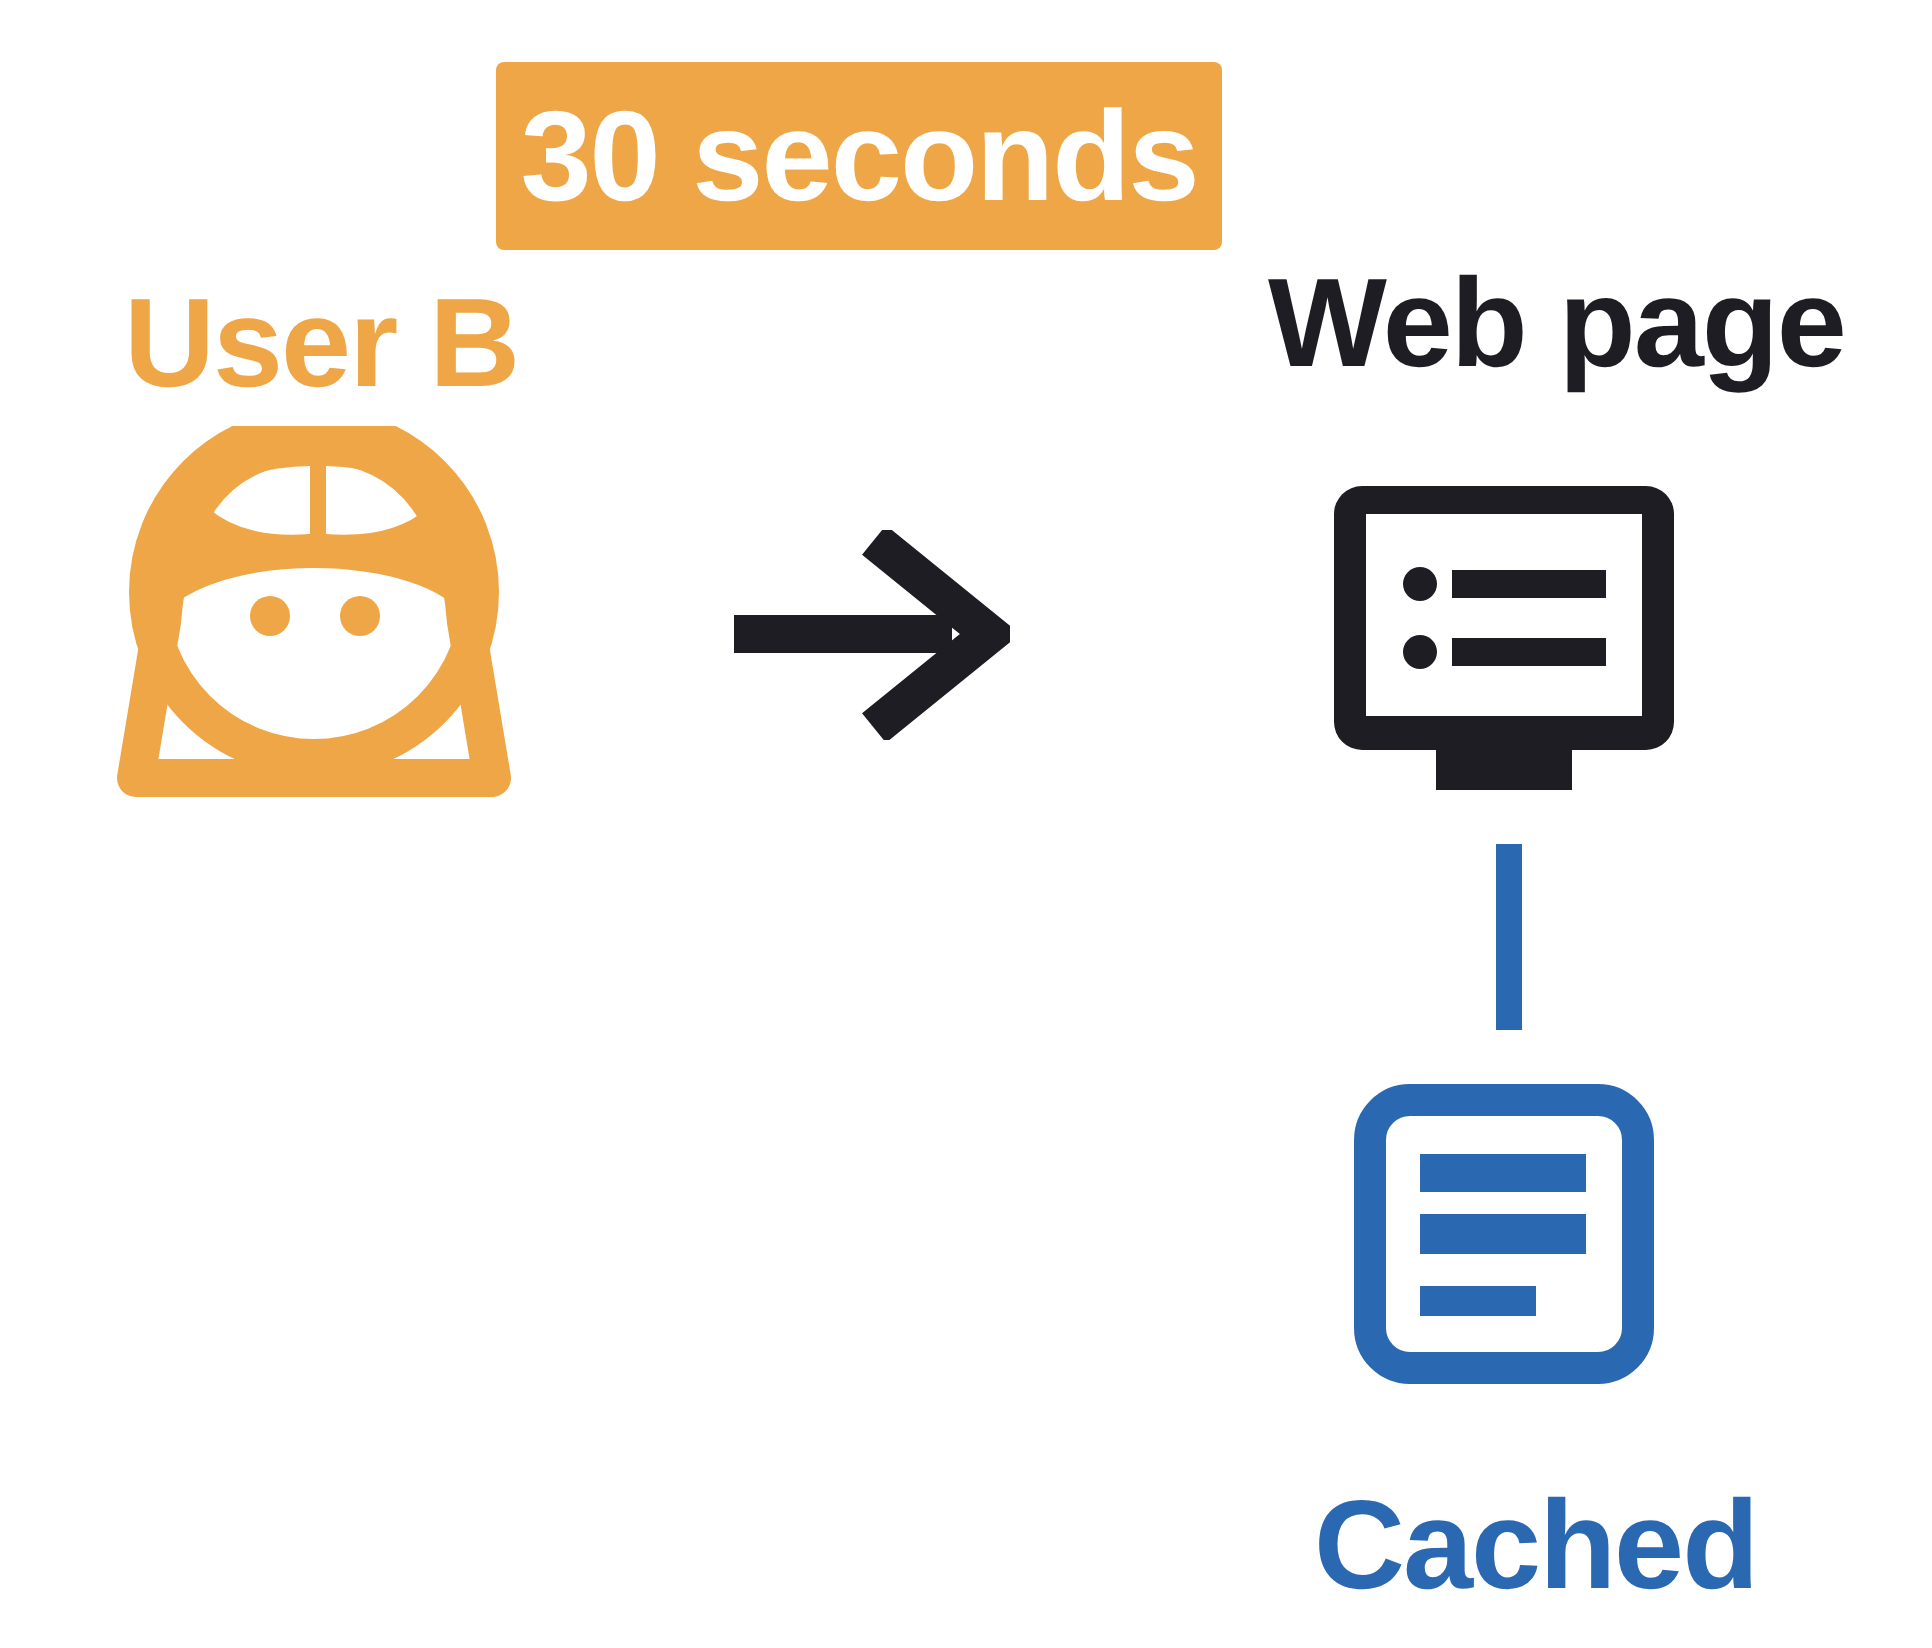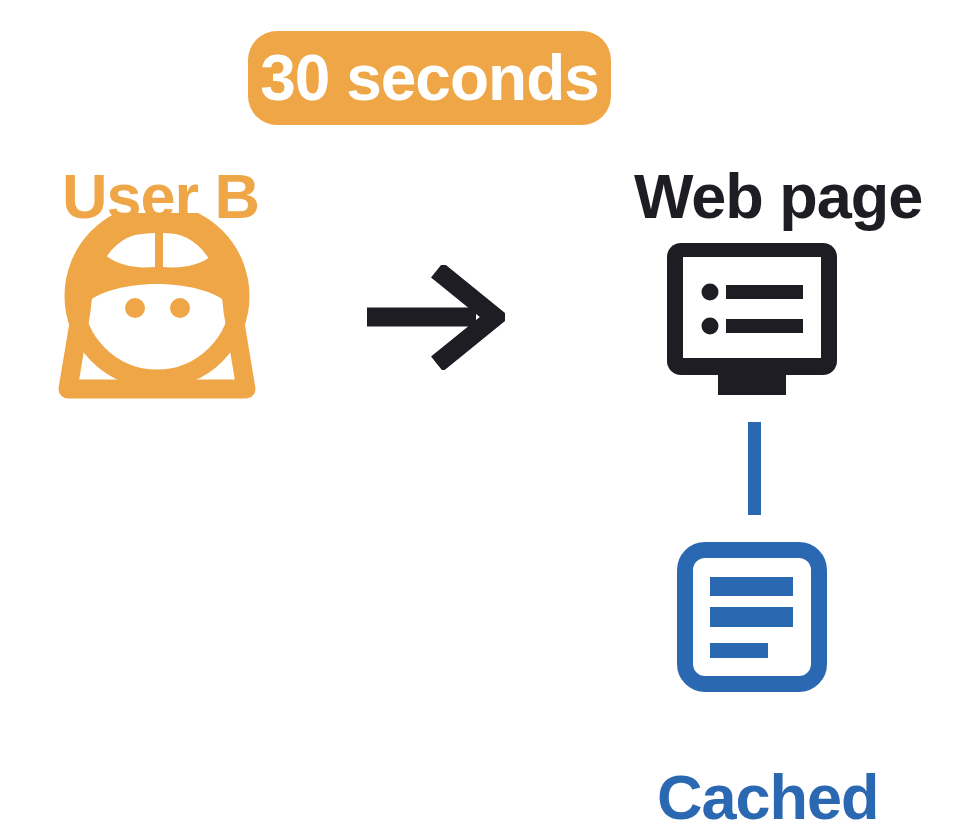--- a/index.html
+++ b/index.html
@@ -12,32 +12,31 @@
   html,body{margin:0;padding:0;}
   body{
     width:966px;height:824px;position:relative;overflow:hidden;
     background:var(--color-background);
     font-family:"Liberation Sans","DejaVu Sans",sans-serif;
   }
   .abs{position:absolute;}
   .label{
     font-size:63px;font-weight:600;letter-spacing:-1px;line-height:1;
     white-space:nowrap;
-    margin-top:24px;
   }
   .badge{
-    left:248px;top:31px;width:363px;height:94px;border-radius:29px;
+    left:248px;top:31px;width:363px;height:94px;border-radius:4px;
     background:var(--color-orange);
     display:flex;align-items:center;justify-content:center;
   }
   .badge-text{
     color:var(--color-white);font-size:64px;font-weight:600;letter-spacing:-1px;
   }
   .user-label{left:62px;top:141px;color:var(--color-orange);}
-  .webpage-label{left:634px;top:141px;color:var(--color-dark);}
+  .webpage-label{left:634px;top:131px;color:var(--color-dark);}
   .cached-label{left:657px;top:742px;color:var(--color-blue);}
   .connector{
     left:748px;top:422px;width:13px;height:93px;background:var(--color-blue);
   }
   
   .f-orange{fill:var(--color-orange);}
   .f-white{fill:var(--color-white);}
   .f-dark{fill:var(--color-dark);}
   .f-blue{fill:var(--color-blue);}
   .s-orange{stroke:var(--color-orange);fill:none;}

